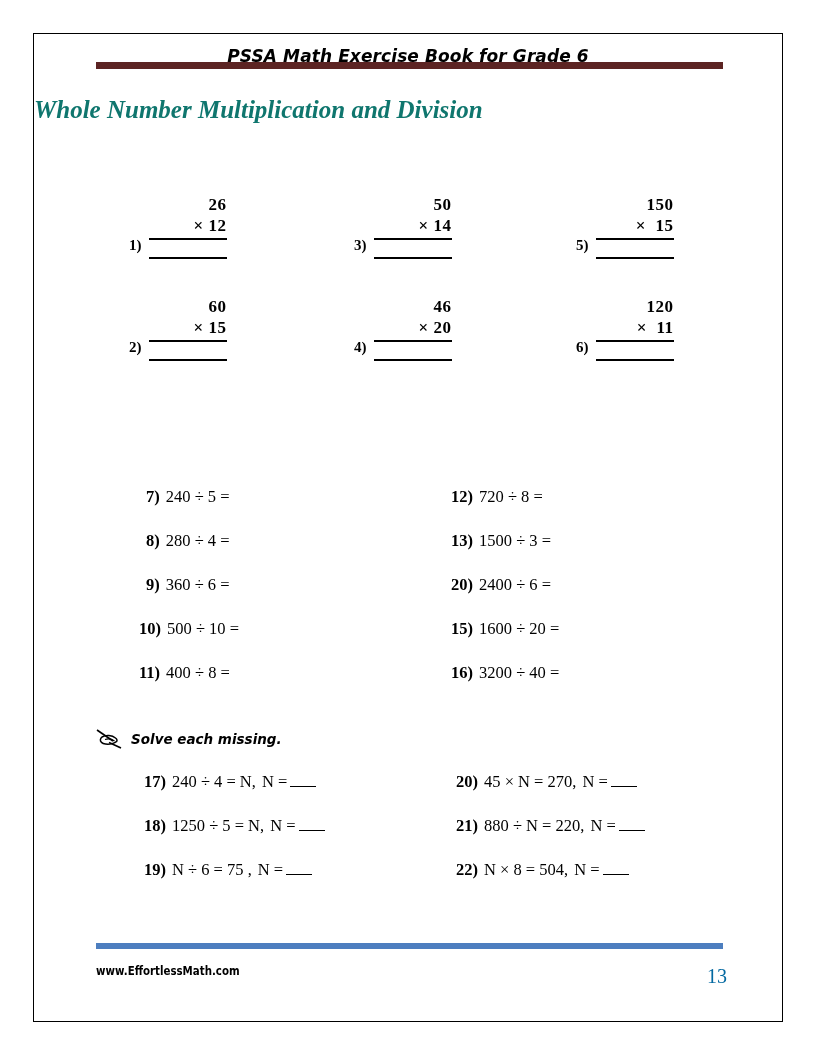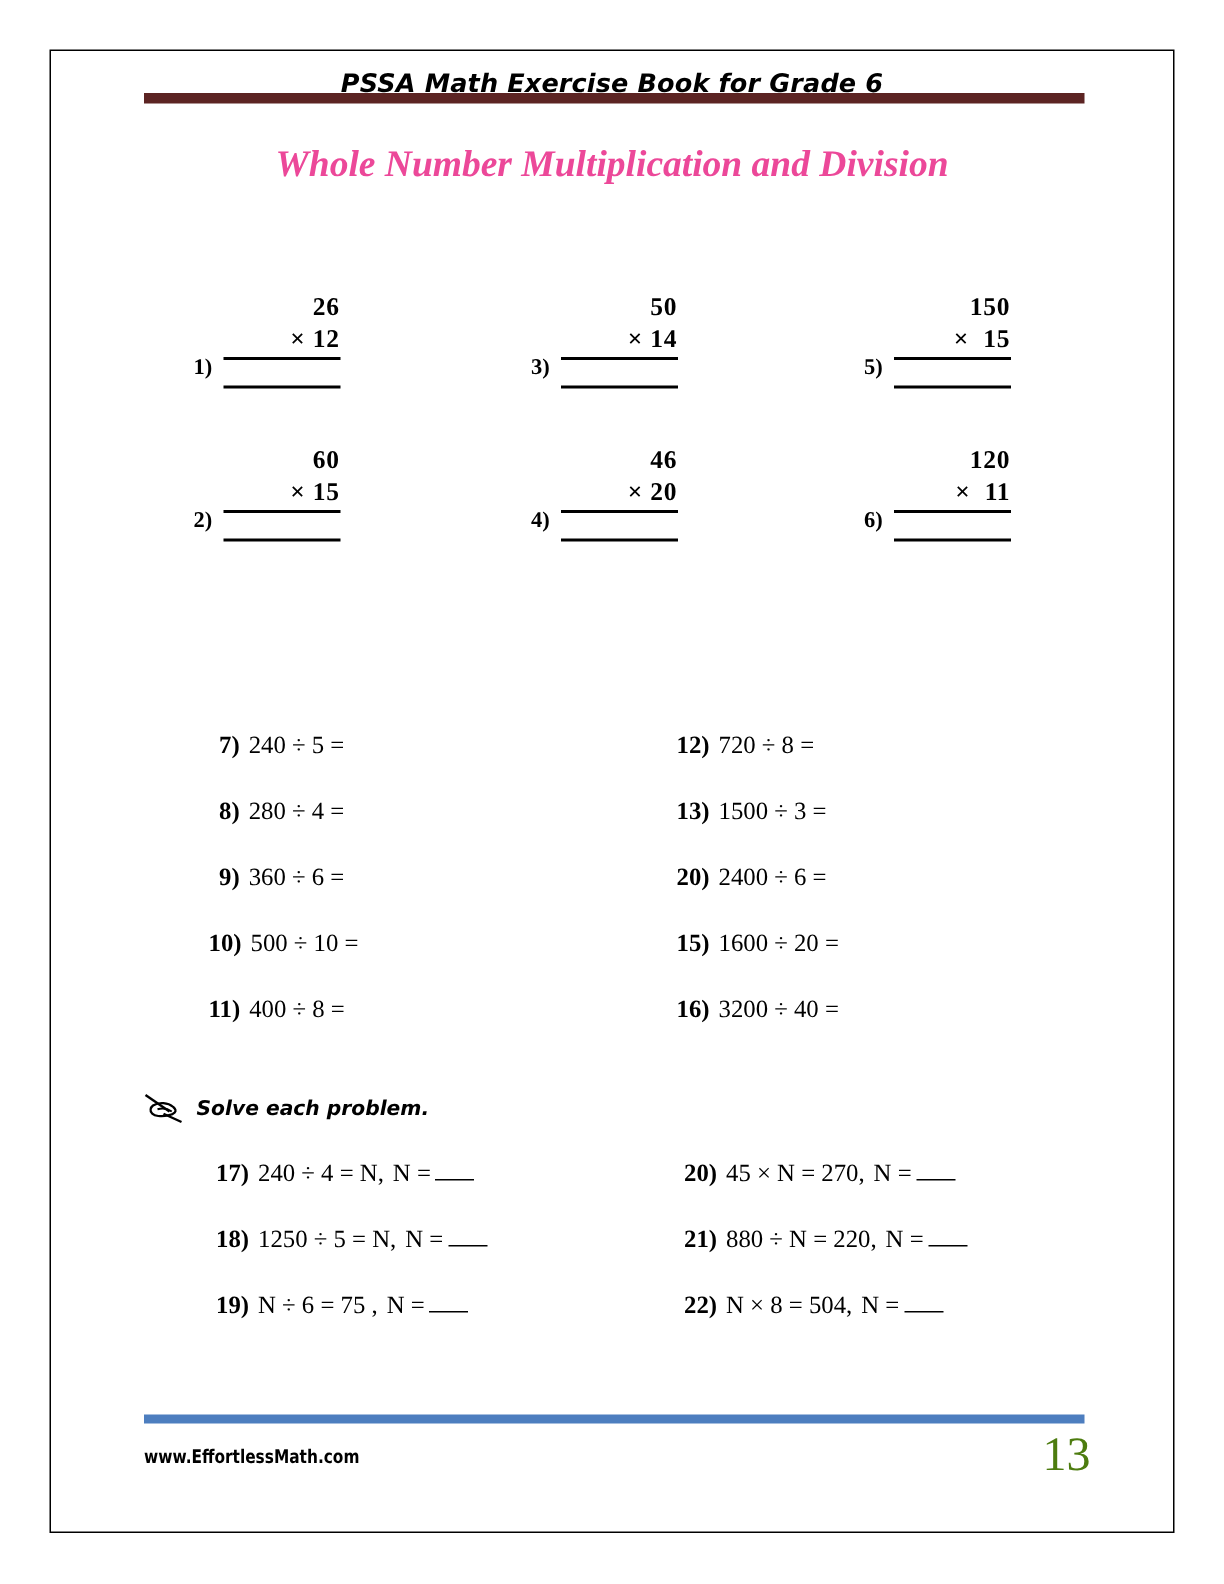--- a/index.html
+++ b/index.html
@@ -55,26 +55,26 @@
     height: 7px;
     background: #5C2423;
   }
 
   
   .page-title {
     position: absolute;
     left: 0;
     top: 62px;
     width: 100%;
-    text-align: center;
+    text-align: left;
     font-family: "Liberation Serif", serif;
     font-weight: bold;
     font-style: italic;
     font-size: 25px;
-    color: #ec4899;
+    color: #0f766e;
   }
 
   
   .section-head {
     position: absolute;
     display: flex;
     align-items: center;
     gap: 9px;
   }
   .pen-icon {
@@ -183,22 +183,22 @@
     color: #000000;
     transform: scaleX(0.82);
     transform-origin: left bottom;
     white-space: nowrap;
   }
   .footer-page {
     position: absolute;
     right: 55px;
     bottom: 33px;
     font-family: "Liberation Serif", serif;
-    font-size: 32px;
-    color: #4d7c0f;
+    font-size: 20px;
+    color: #0369a1;
   }
 </style>
 </head>
 <body>
 
 <div class="page-frame">
   <div class="content">
 
     <div class="header-title">PSSA Math Exercise Book for Grade 6</div>
     <div class="header-rule"></div>
@@ -312,21 +312,21 @@
       <span class="prob-body">3200 ÷ 40 =</span>
     </div>
 
     <div class="section-head" style="left:62px; top:695px;">
       <svg class="pen-icon" viewBox="0 0 26 20">
         <path d="M1 1 L17 12" stroke="#000" stroke-width="1.6" fill="none"></path>
         <path d="M6 8 C10 5.5, 16 6, 19.5 9 C21 10.2, 21.5 11.6, 20.5 12.6 C19 14.2, 14 15.6, 9.5 15 C6 14.5, 4 12.6, 4.4 10.6 C4.6 9.5, 5.2 8.6, 6 8 Z" fill="none" stroke="#000" stroke-width="1.5"></path>
         <path d="M9 10.5 C12 9.6, 16 10.2, 18.5 12" stroke="#000" stroke-width="1.3" fill="none"></path>
         <path d="M13 13.5 L25 19" stroke="#000" stroke-width="1.6" fill="none"></path>
       </svg>
-      <div class="section-label">Solve each problem.</div>
+      <div class="section-label">Solve each missing.</div>
     </div>
 
     <div class="prob-item" style="left:110px; top:738px;">
       <span class="prob-num">17)</span>
       <span class="prob-body var">240 ÷ 4 = N,</span>
       <span class="prob-body var" style="margin-left:6px;">N =</span>
       <span class="blank"></span>
     </div>
     <div class="prob-item" style="left:110px; top:782px;">
       <span class="prob-num">18)</span>

